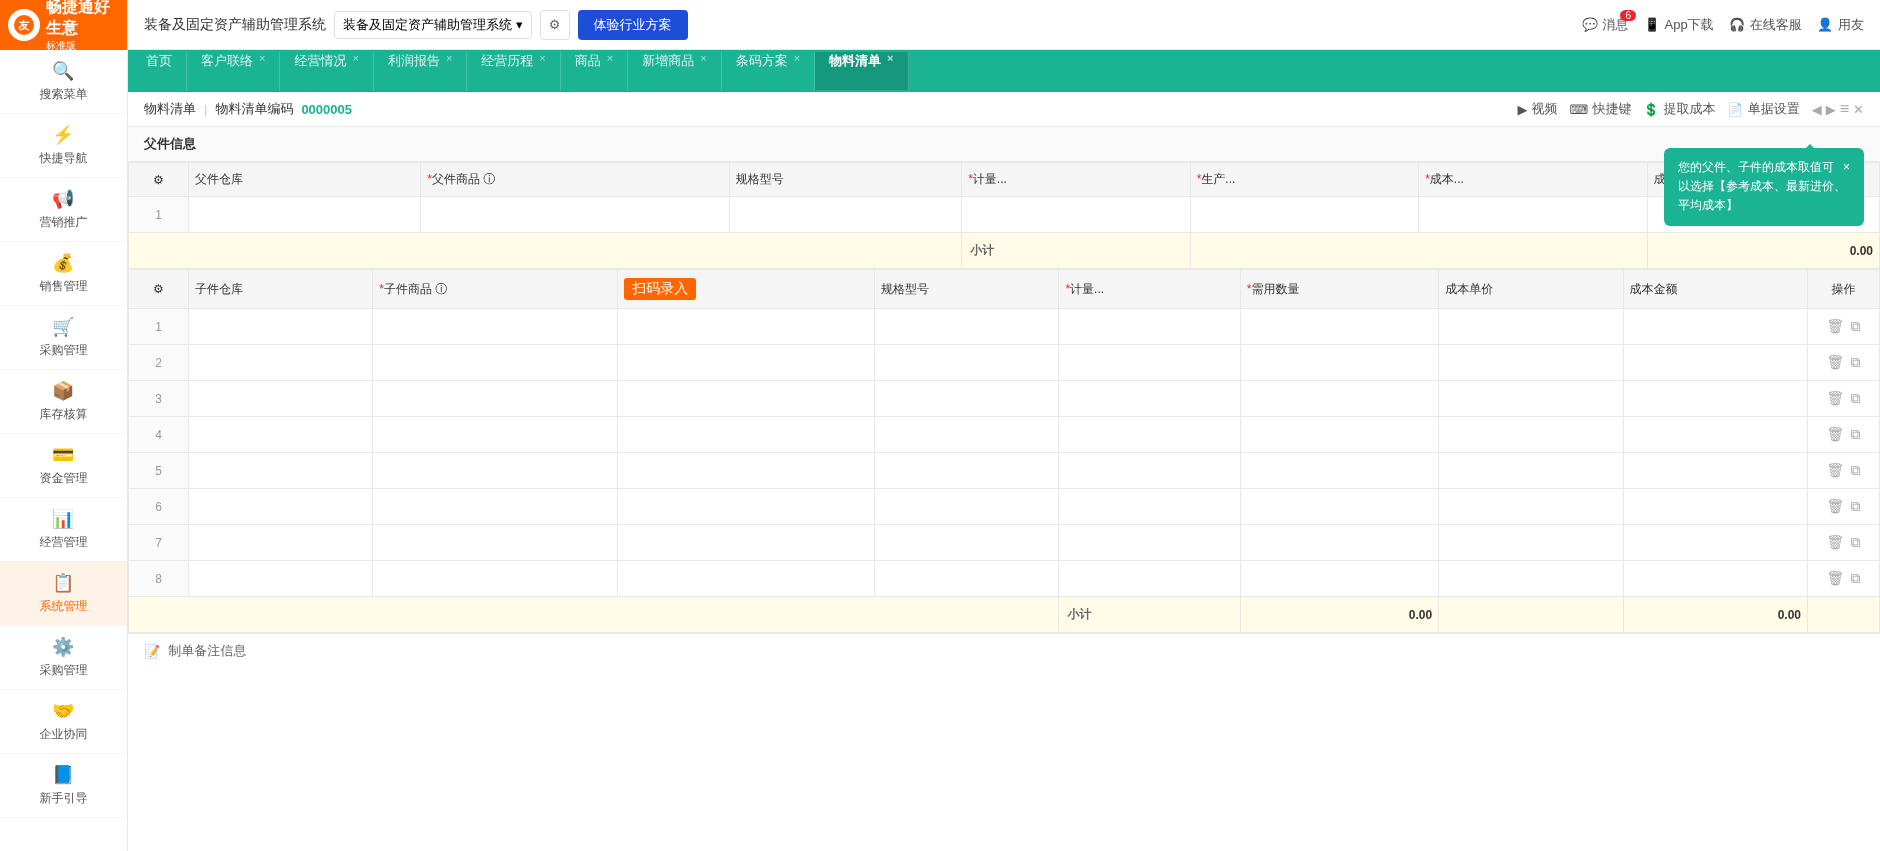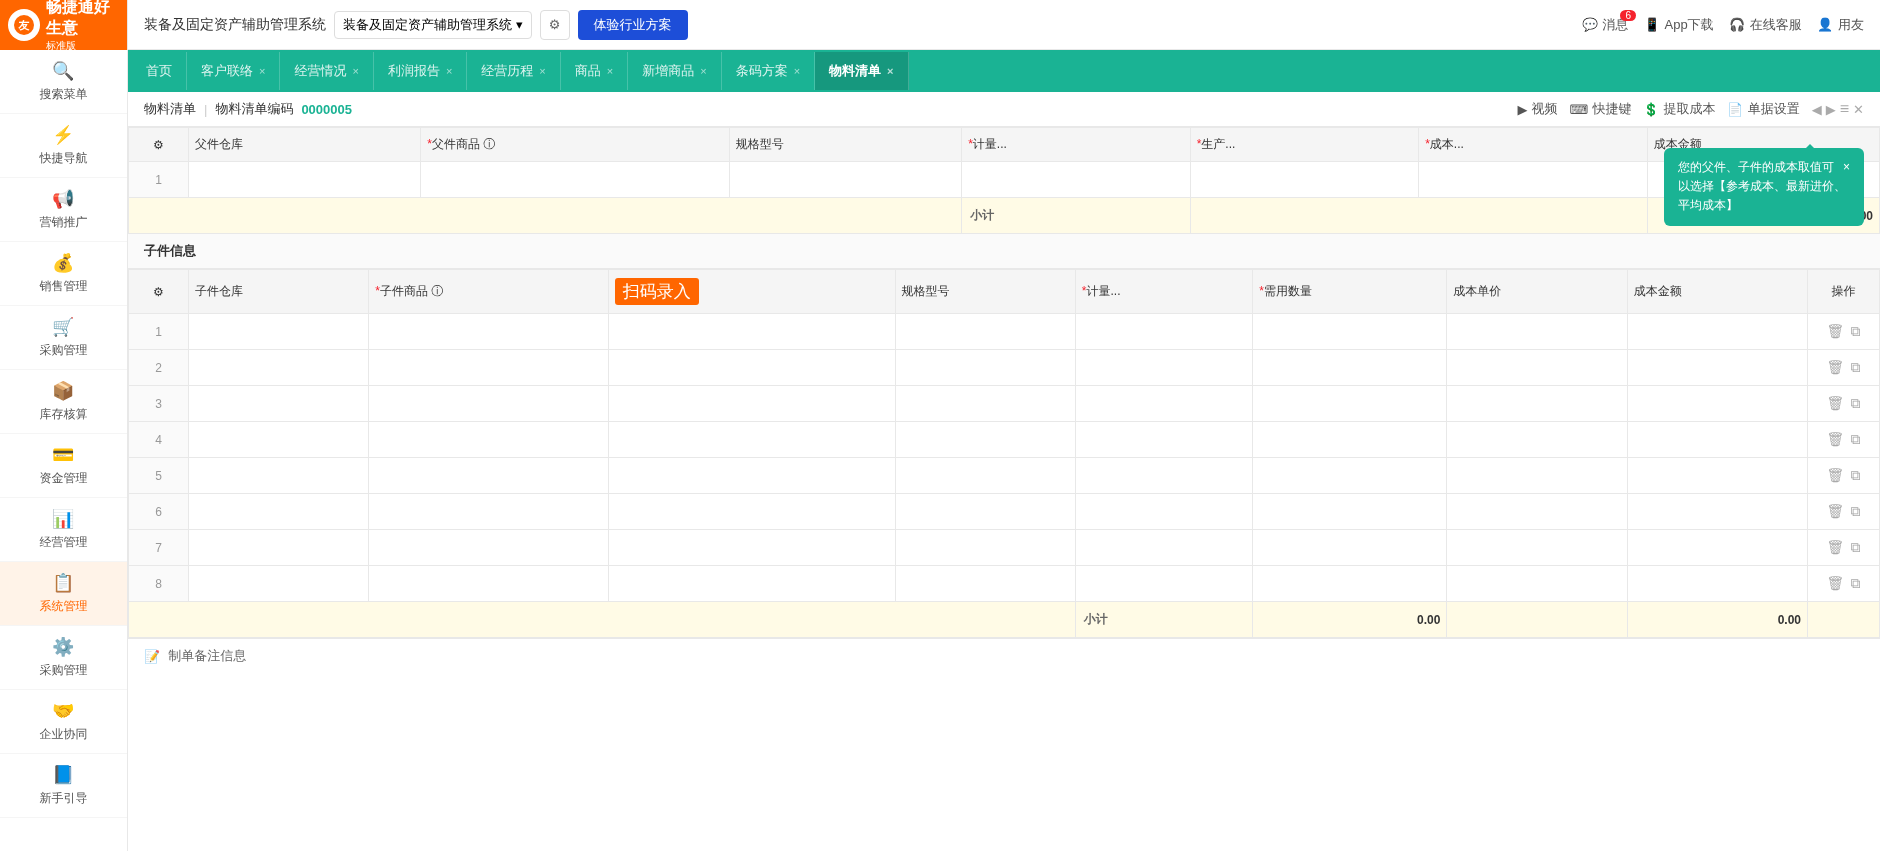--- a/index.html
+++ b/index.html
@@ -140,21 +140,20 @@
       height: 42px;
       flex-shrink: 0;
       padding: 0 4px;
       overflow-x: auto;
     }
     .nav-tab {
       color: rgba(255,255,255,0.85);
       padding: 0 14px;
       height: 38px;
       display: flex;
-      align-items: center;
       gap: 6px;
       cursor: pointer;
       font-size: 13px;
       white-space: nowrap;
       border-right: 1px solid rgba(255,255,255,0.2);
       transition: background 0.2s;
     }
     .nav-tab.active {
       background: rgba(0,0,0,0.15);
       color: #fff;
@@ -287,21 +286,21 @@
       font-size: 14px;
     }
 
     
     .scan-btn {
       background: #ff6600;
       color: #fff;
       border: none;
       border-radius: 3px;
       padding: 2px 8px;
-      font-size: 17px;
+      font-size: 14px;
       cursor: pointer;
     }
 
     
     .tooltip-box {
       position: absolute;
       top: 148px;
       right: 16px;
       background: #1ab394;
       color: #fff;
@@ -512,20 +511,21 @@
         </div>
         <div class="page-actions-right">
           <span style="cursor:pointer;color:#aaa;">◀</span>
           <span style="cursor:pointer;color:#aaa;">▶</span>
           <span style="cursor:pointer;color:#aaa;font-size:16px;">≡</span>
           <span style="cursor:pointer;color:#aaa;">✕</span>
         </div>
       </div>
     </div>
 
+    <div class="section-title">父件信息</div>
     <div class="table-wrapper">
       <table>
         <thead>
           <tr>
             <th class="col-settings">⚙</th>
             <th>父件仓库</th>
             <th><span class="required">*</span>父件商品 ⓘ</th>
             <th>规格型号</th>
             <th><span class="required">*</span>计量...</th>
             <th><span class="required">*</span>生产...</th>
@@ -552,21 +552,20 @@
           </tr>
         </tbody>
       </table>
     </div>
 
     <div class="tooltip-box">
       <span class="tooltip-close">×</span>
       <span>您的父件、子件的成本取值可以选择【参考成本、最新进价、平均成本】</span>
     </div>
 
-    <div class="section-title">子件信息</div>
     <div class="table-wrapper">
       <table>
         <thead>
           <tr>
             <th class="col-settings">⚙</th>
             <th>子件仓库</th>
             <th><span class="required">*</span>子件商品 ⓘ</th>
             <th><button class="scan-btn">扫码录入</button></th>
             <th>规格型号</th>
             <th><span class="required">*</span>计量...</th>

